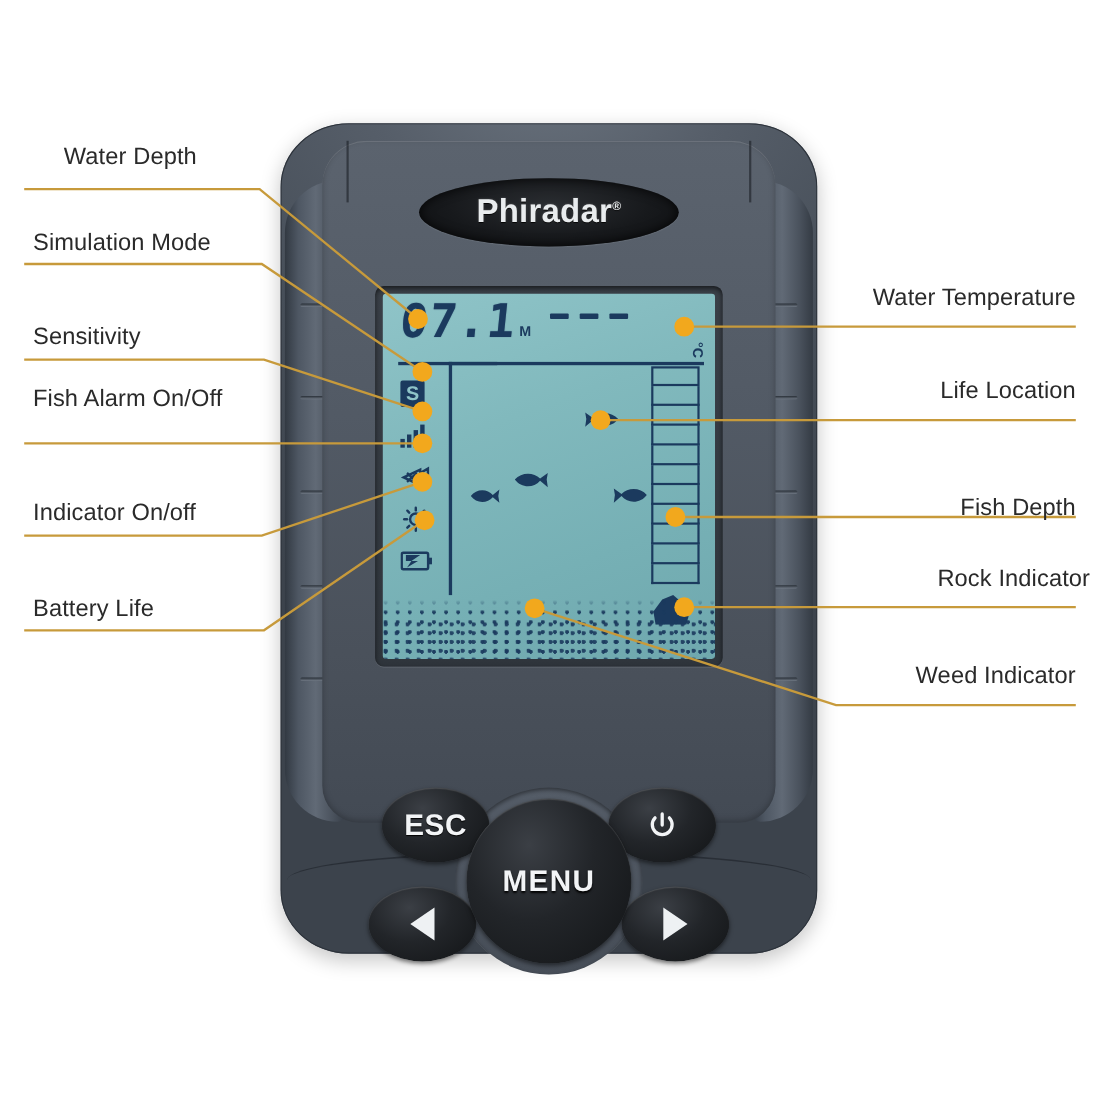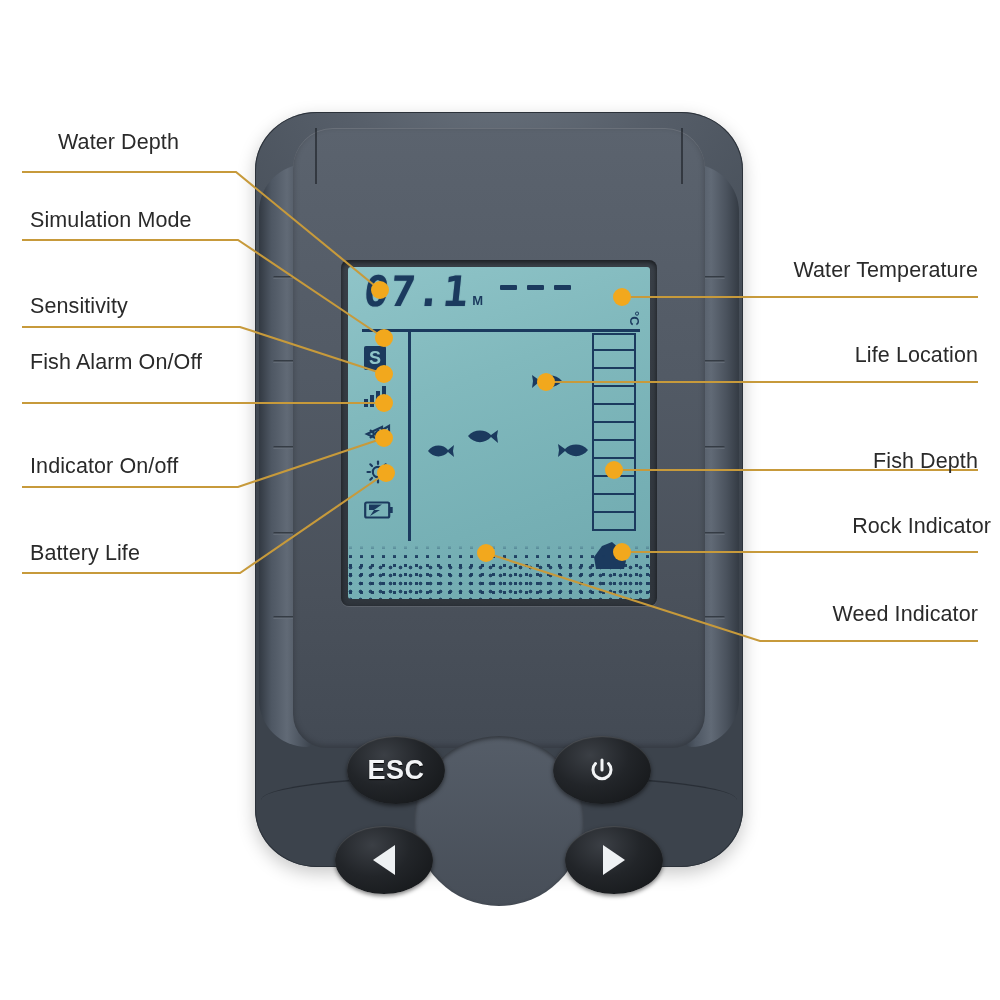--- a/index.html
+++ b/index.html
@@ -149,21 +149,21 @@
     opacity:.95;
   }
   .weed-dense{
     position:absolute; left:0; right:0; bottom:0; height:34px;
     background-image: radial-gradient(circle at 2.5px 2.5px, #1b3a5e 1.8px, transparent 2.1px);
     background-size:10px 8px; opacity:.9;
   }
   .rock{ position:absolute; right:22px; bottom:26px; }
 
   
-  .btn-area{ position:absolute; left:0; right:0; top:616px; height:160px;padding-left:24px; }
+  .btn-area{ position:absolute; left:0; right:0; top:596px; height:160px;padding-left:24px; }
   .btn{
     position:absolute; border-radius:50%;
     background:radial-gradient(ellipse at 38% 28%, #3b3f45 0%, #222529 45%, #121416 100%);
     box-shadow: 0 2px 4px rgba(0,0,0,.5), inset 0 1px 1px rgba(255,255,255,.15);
     display:flex; align-items:center; justify-content:center;
     color:#f2f4f6; font-weight:700;
   }
   .btn-ring{
     position:absolute; border-radius:50%;
     box-shadow: inset 0 2px 4px rgba(0,0,0,.45), 0 1px 0 rgba(255,255,255,.10);
@@ -206,20 +206,23 @@
       <div class="ridge" style="top:196px"></div>
       <div class="ridge" style="top:282px"></div>
       <div class="ridge" style="top:368px"></div>
       <div class="ridge" style="top:452px"></div>
     </div>
 
     <div class="face">
       <div class="seam" style="left:22px; top:0; height:56px;"></div>
       <div class="seam" style="right:22px; top:0; height:56px;"></div>
 
+      <div class="logo-oval">
+        <div class="logo-text"><span>Phiradar</span><sup>®</sup></div>
+      </div>
 
       <div class="lcd-bezel">
         <div class="lcd">
 
           <div class="depth-readout">
             <span class="seg">07.1</span>
             <span class="unit-m">M</span>
           </div>
 
           <div class="temp-readout">
@@ -349,20 +352,23 @@
       </div>
 
       <div class="btn btn-left">
         <span class="tri l"></span>
       </div>
 
       <div class="btn btn-right">
         <span class="tri r"></span>
       </div>
 
+      <div class="btn btn-menu">
+        <span>MENU</span>
+      </div>
     </div>
   </div>
 
   <svg id="leaders">
     <g stroke="#c79a3b" stroke-width="2.1" fill="none">
 
       <path d="M22 172 L236 172 L380 290"></path>
 
       <path d="M22 240 L238 240 L384 338"></path>
 

